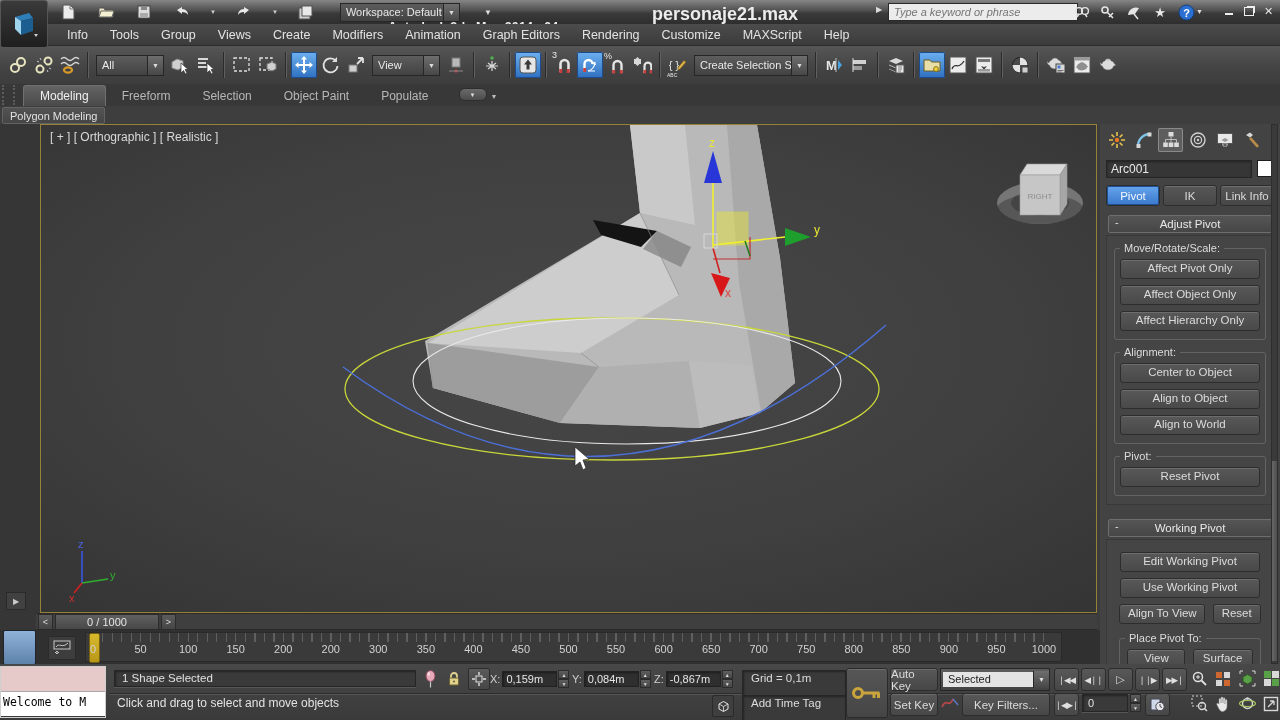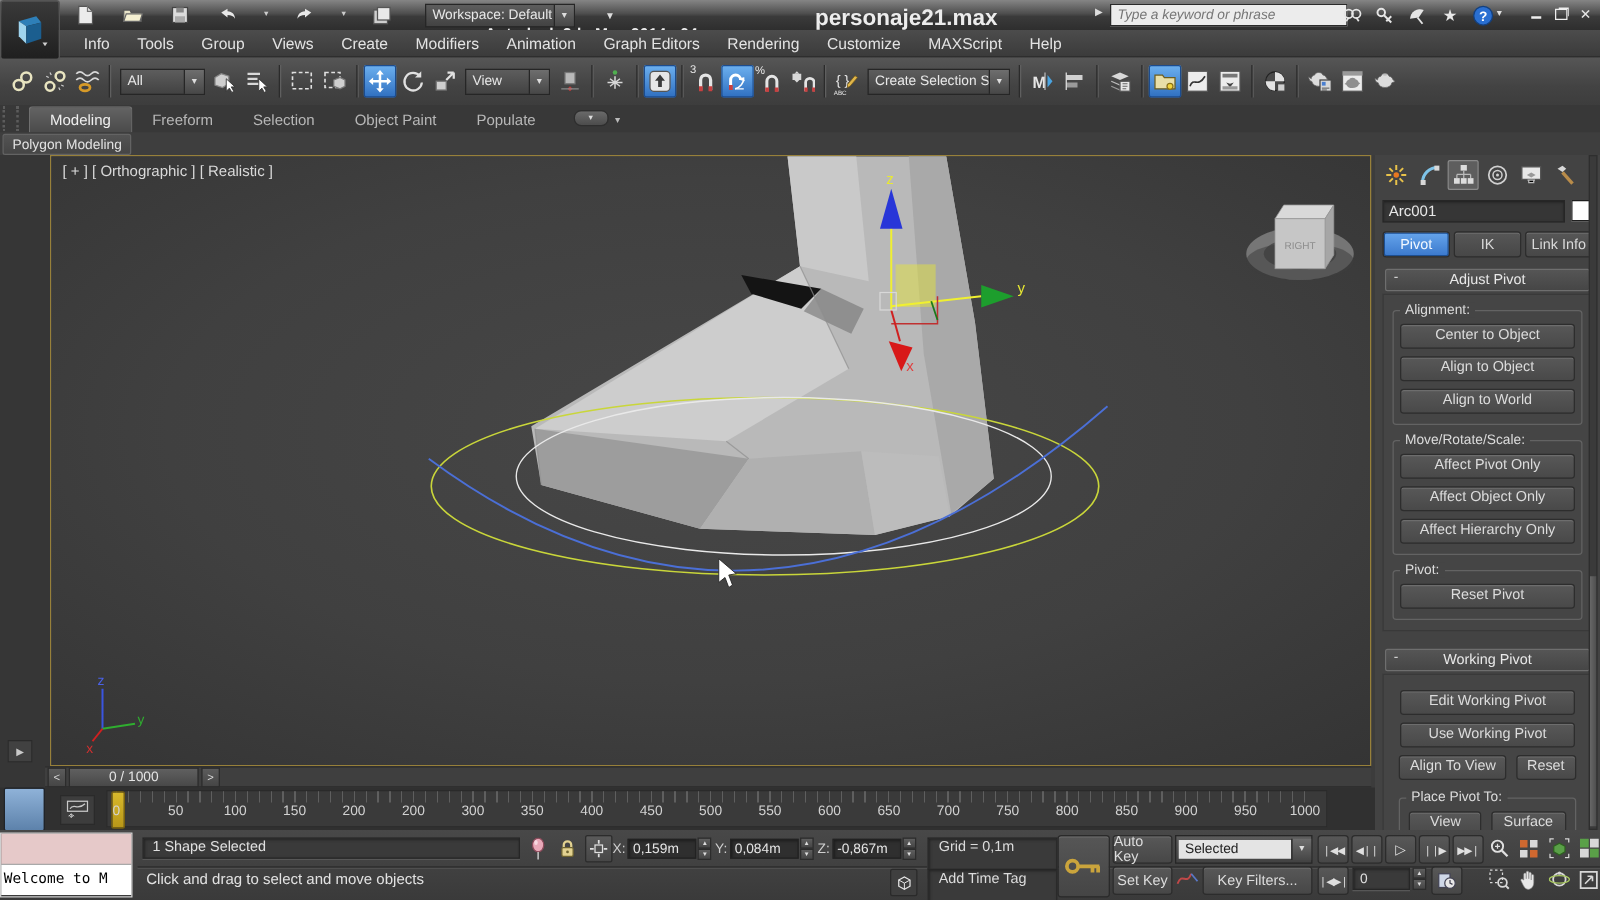--- a/index.html
+++ b/index.html
@@ -577,30 +577,30 @@
     <span class="mbtn">IK</span>
     <span class="mbtn">Link Info</span>
   </div>
 
   <div class="rollhead">
     <span class="minus">-</span>
     <span>Adjust Pivot</span>
   </div>
   <div class="rollbody">
     <div class="grp">
+      <span class="legend">Move/Rotate/Scale:</span>
+      <span class="cbtn">Affect Pivot Only</span>
+      <span class="cbtn">Affect Object Only</span>
+      <span class="cbtn" style="margin-bottom:2px">Affect Hierarchy Only</span>
+    </div>
+    <div class="grp">
       <span class="legend">Alignment:</span>
       <span class="cbtn">Center to Object</span>
       <span class="cbtn">Align to Object</span>
       <span class="cbtn" style="margin-bottom:2px">Align to World</span>
-    </div>
-    <div class="grp">
-      <span class="legend">Move/Rotate/Scale:</span>
-      <span class="cbtn">Affect Pivot Only</span>
-      <span class="cbtn">Affect Object Only</span>
-      <span class="cbtn" style="margin-bottom:2px">Affect Hierarchy Only</span>
     </div>
     <div class="grp" style="margin-bottom:2px">
       <span class="legend">Pivot:</span>
       <span class="cbtn" style="margin-bottom:2px">Reset Pivot</span>
     </div>
   </div>
 
   <div class="rollhead" style="margin-top:14px">
     <span class="minus">-</span>
     <span>Working Pivot</span>

